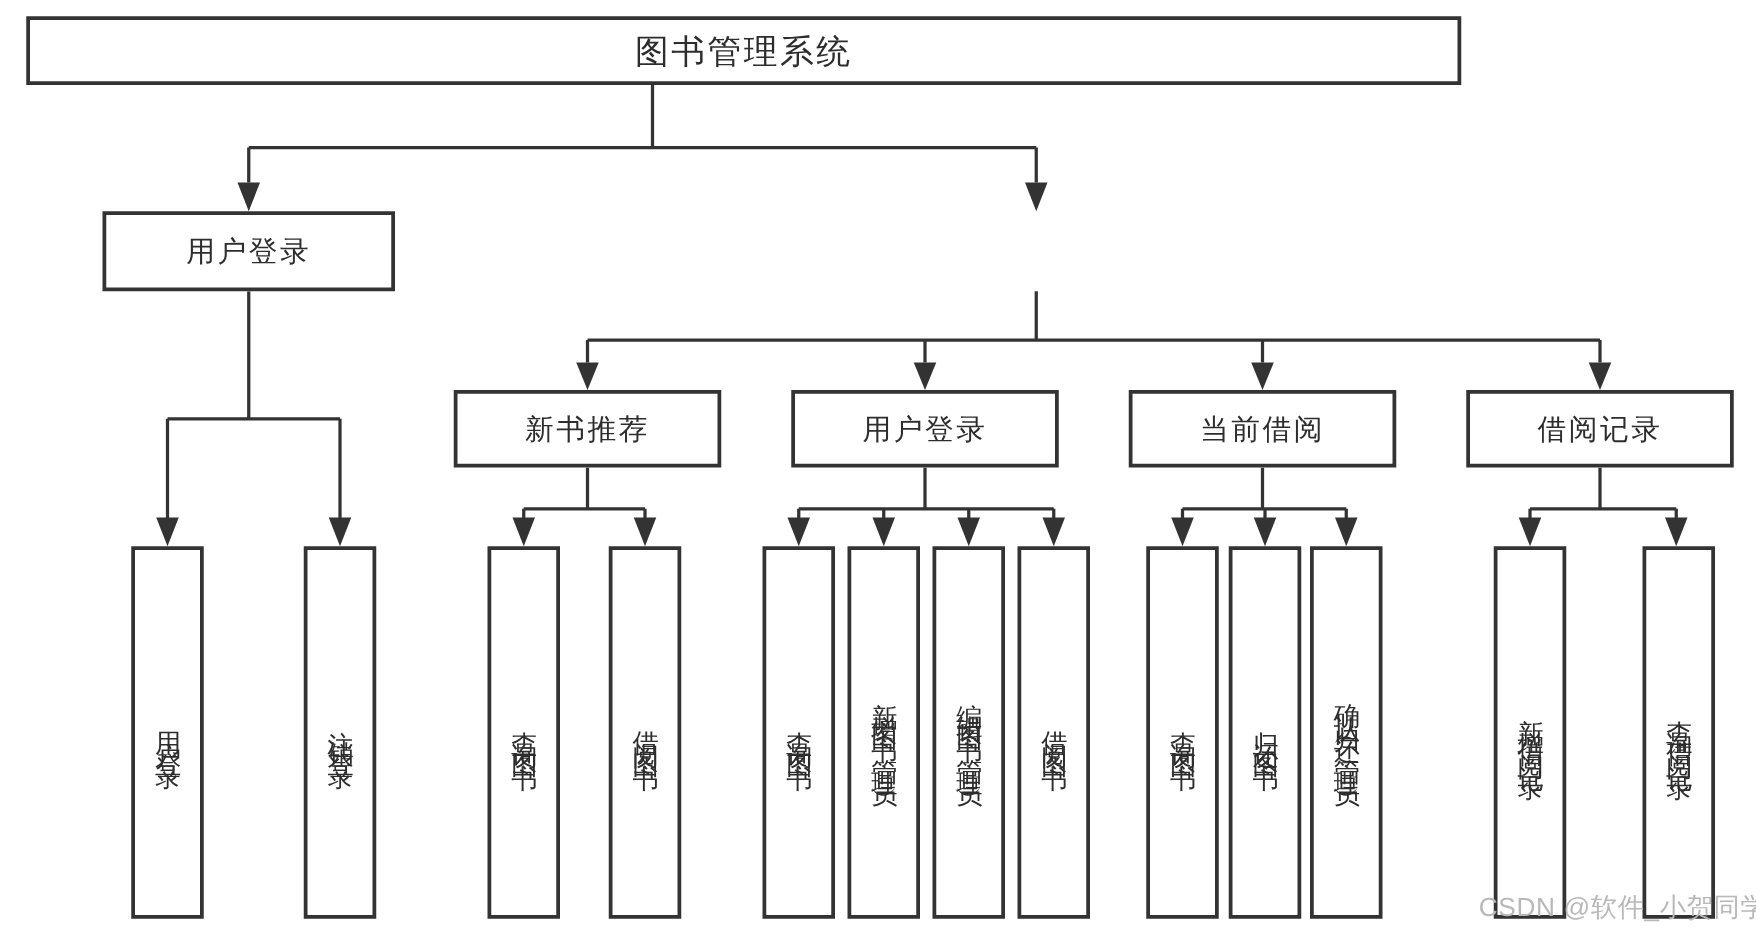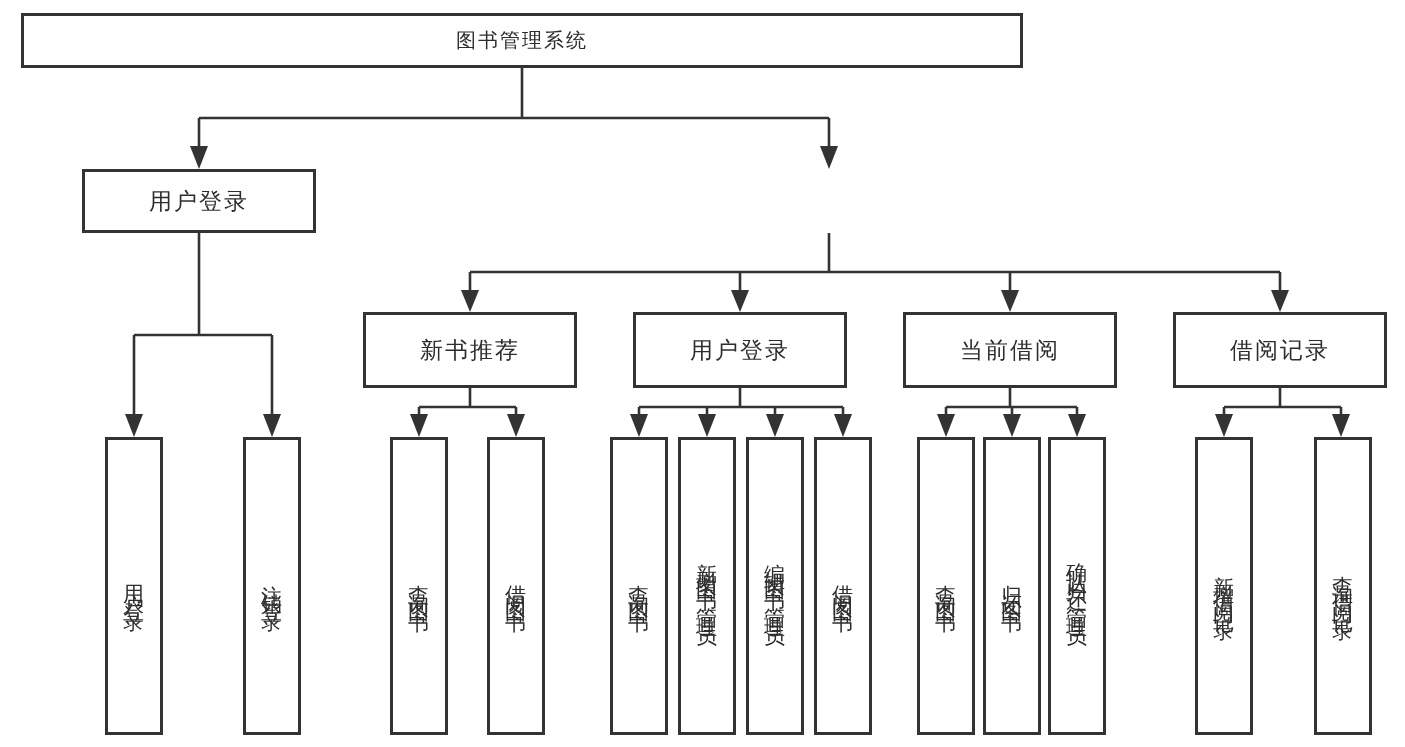--- a/index.html
+++ b/index.html
@@ -22,23 +22,23 @@
   .ar{fill:var(--line);stroke:none;}
   .node{
     position:absolute;
     box-sizing:border-box;
     background:#ffffff;
     border:3px solid var(--border);
     display:flex;align-items:center;justify-content:center;
     color:var(--text);
     z-index:2;
   }
-  .root{left:21px;top:13px;width:1002px;height:55px;font-size:20px;letter-spacing:2px;}
+  .root{left:21px;top:13px;width:1148px;height:55px;font-size:27px;letter-spacing:2px;}
   .l2{top:169px;width:234px;height:64px;font-size:23px;letter-spacing:2px;}
-  .l3{top:312px;width:214px;height:76px;font-size:23px;letter-spacing:2px;}
+  .l3{top:312px;width:214px;height:62px;font-size:23px;letter-spacing:2px;}
   .leaf{top:437px;width:58px;height:298px;}
   .vtext{
     writing-mode:vertical-rl;
     text-orientation:mixed;
     font-size:21px;
     letter-spacing:9px;
     color:var(--text);
     line-height:1;
   }
   #watermark{
@@ -153,13 +153,14 @@
     <span class="vtext">确认归还（管理员）</span>
   </div>
 
   <div class="node leaf" style="left:1195px">
     <span class="vtext">新增借阅记录</span>
   </div>
   <div class="node leaf" style="left:1314px">
     <span class="vtext">查询借阅记录</span>
   </div>
 
+  <div id="watermark">CSDN @软件_小贺同学</div>
 </div>
 
 </body></html>

